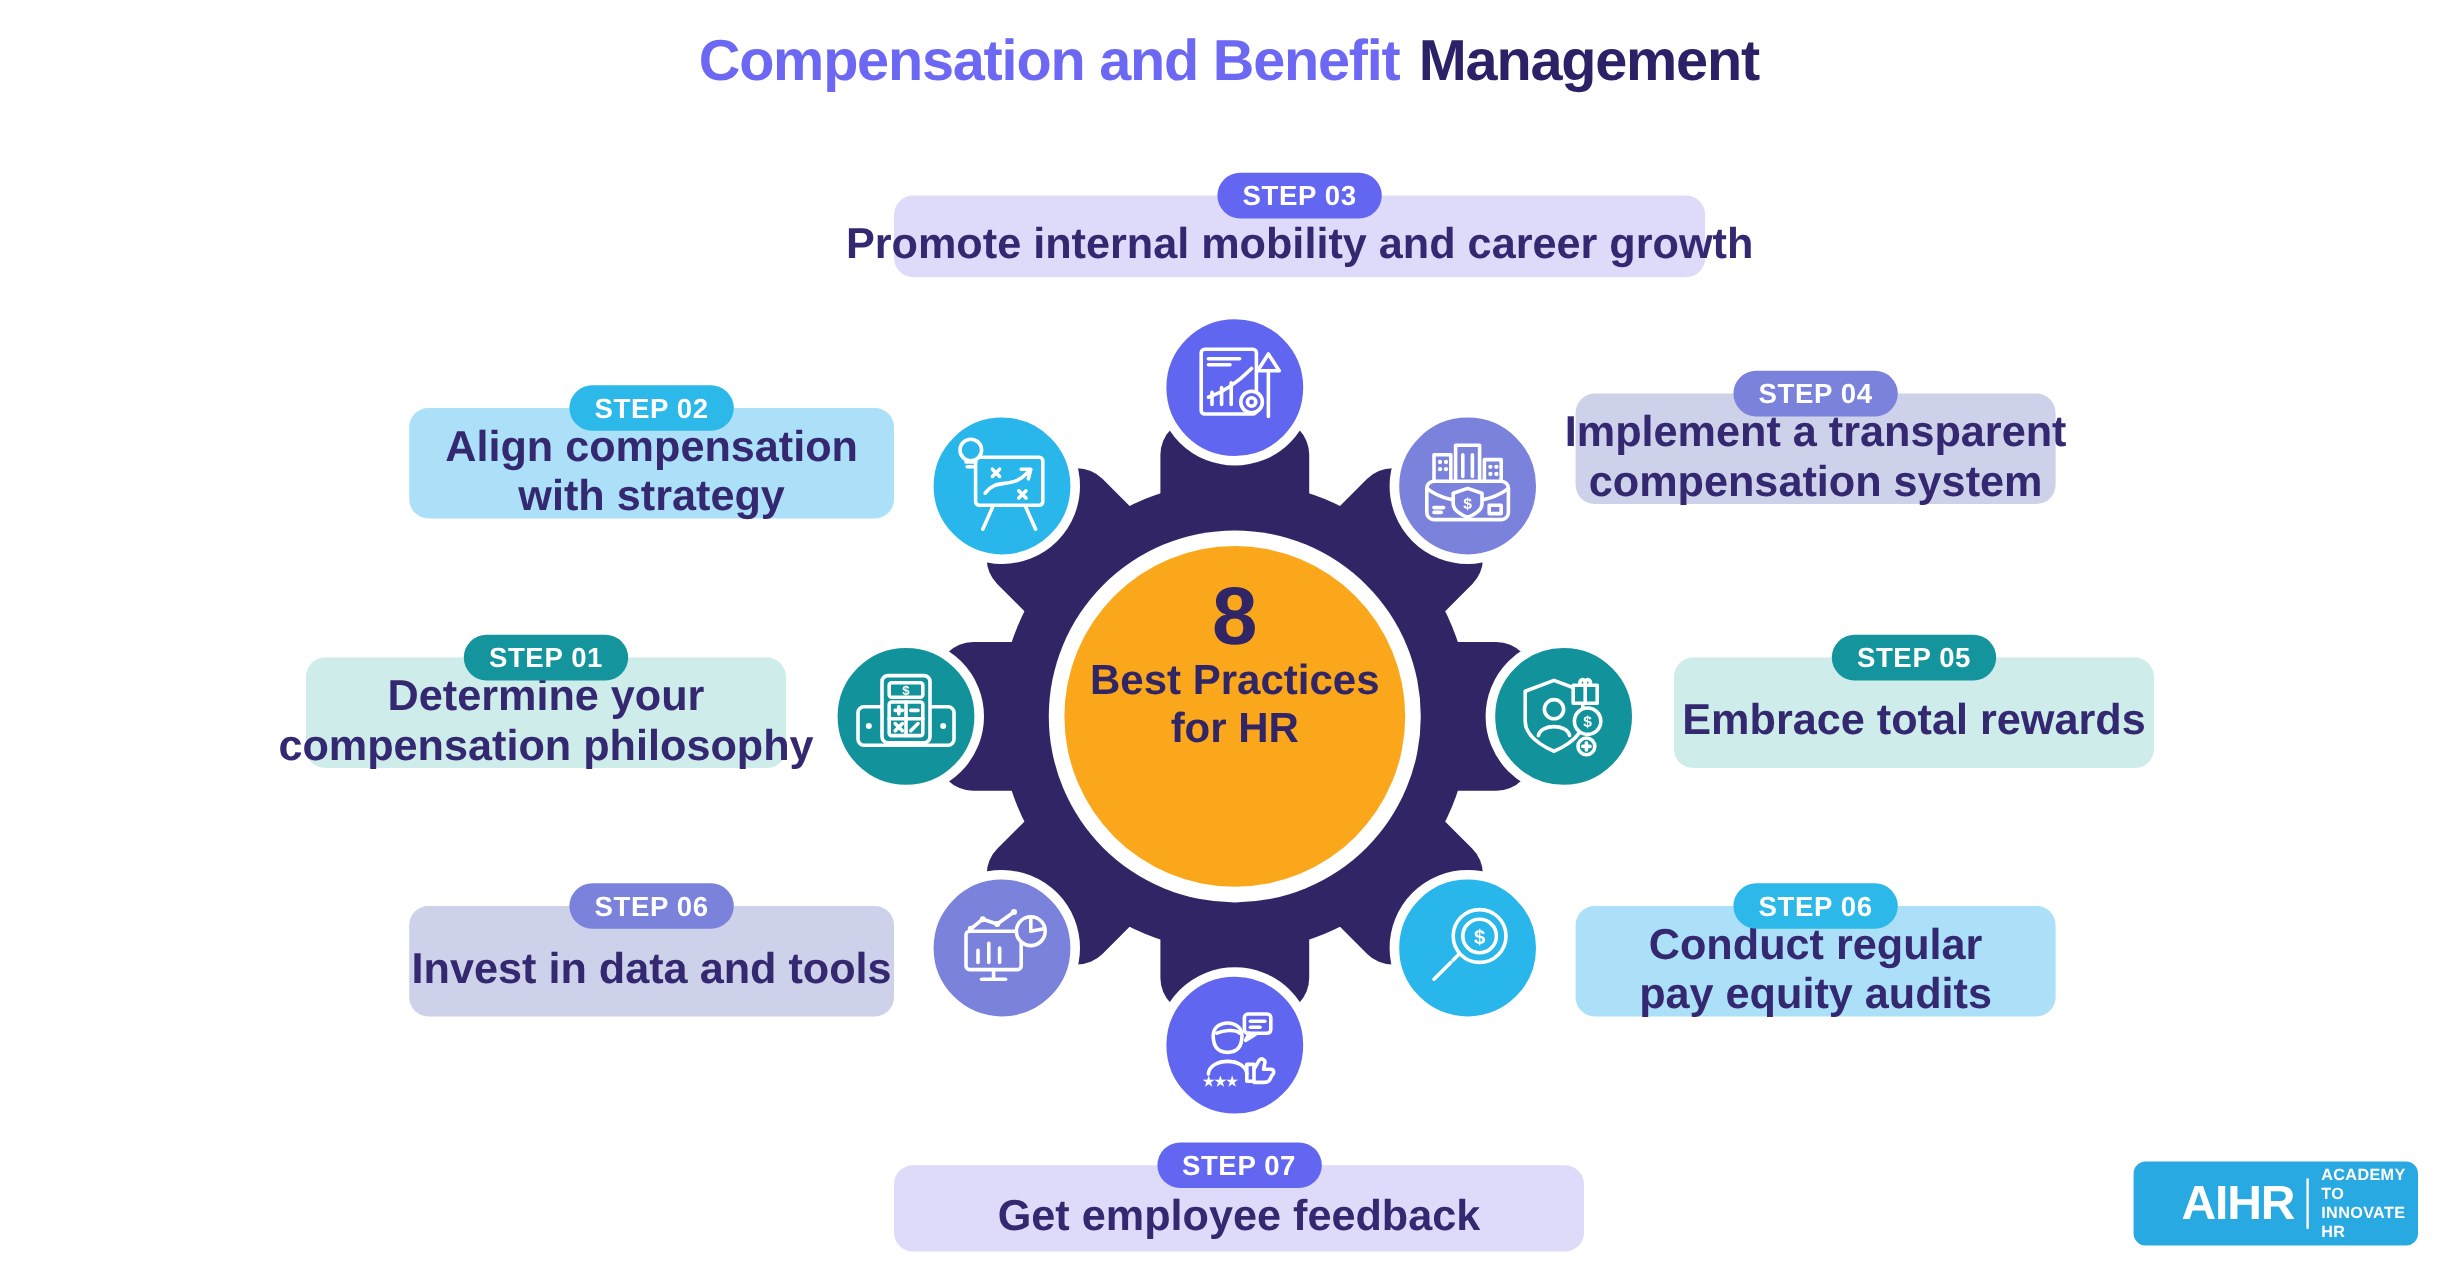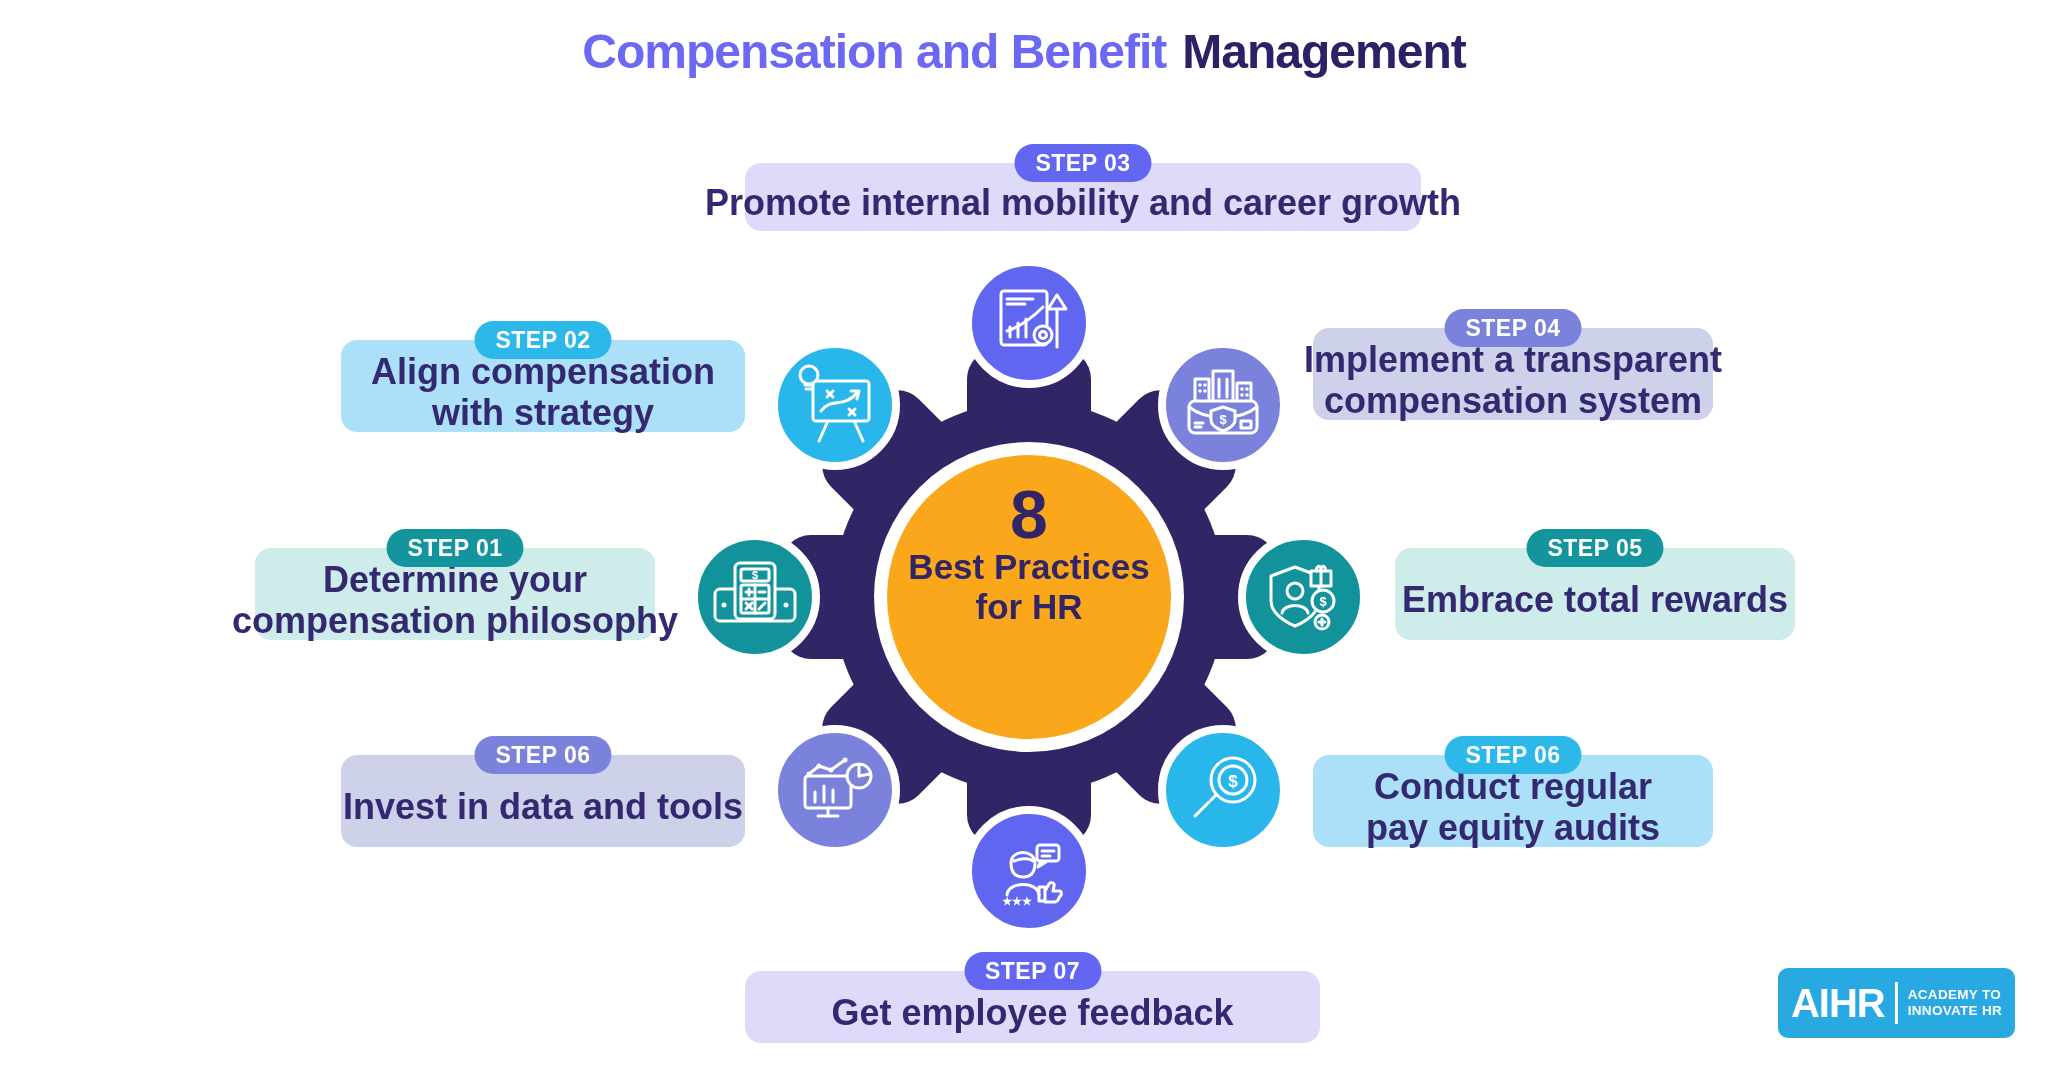--- a/index.html
+++ b/index.html
@@ -55,21 +55,21 @@
   .icon-circle svg{width:96px;height:96px}
   .icon-circle svg *{stroke:#fff;stroke-width:3;fill:none;stroke-linecap:round;stroke-linejoin:round}
   .icon-circle svg .bg{fill:var(--c)}
   .icon-circle svg .txt{fill:#fff;stroke:none;font-family:"Liberation Sans",sans-serif;font-weight:700}
   .icon-circle svg .dot{fill:#fff;stroke:none}
   #c01{left:690px;top:532px}#c02{left:770px;top:340px}#c03{left:964px;top:258px}#c04{left:1158px;top:340px}
   #c05{left:1238px;top:532px}#c06{left:1158px;top:725px}#c07{left:964px;top:806px}#c08{left:770px;top:725px}
 
   
   .logo{left:1778px;top:968px;width:237px;height:70px;background:var(--logo-blue);border-radius:10px;
-        display:flex;align-items:center;justify-content:center;gap:10px;color:#fff;}
+        display:flex;align-items:center;gap:10px;color:#fff;padding-left:40px;}
   .logo .name{font-size:40px;font-weight:800;letter-spacing:-1px}
   .logo .sep{width:3px;height:42px;background:#fff}
   .logo .tag{font-size:13.5px;font-weight:700;line-height:1.2;letter-spacing:.3px}
 </style>
 </head>
 <body>
 
 <h1 class="abs title">
   <span class="hl">Compensation and Benefit</span><span class="rest">Management</span>
 </h1>

